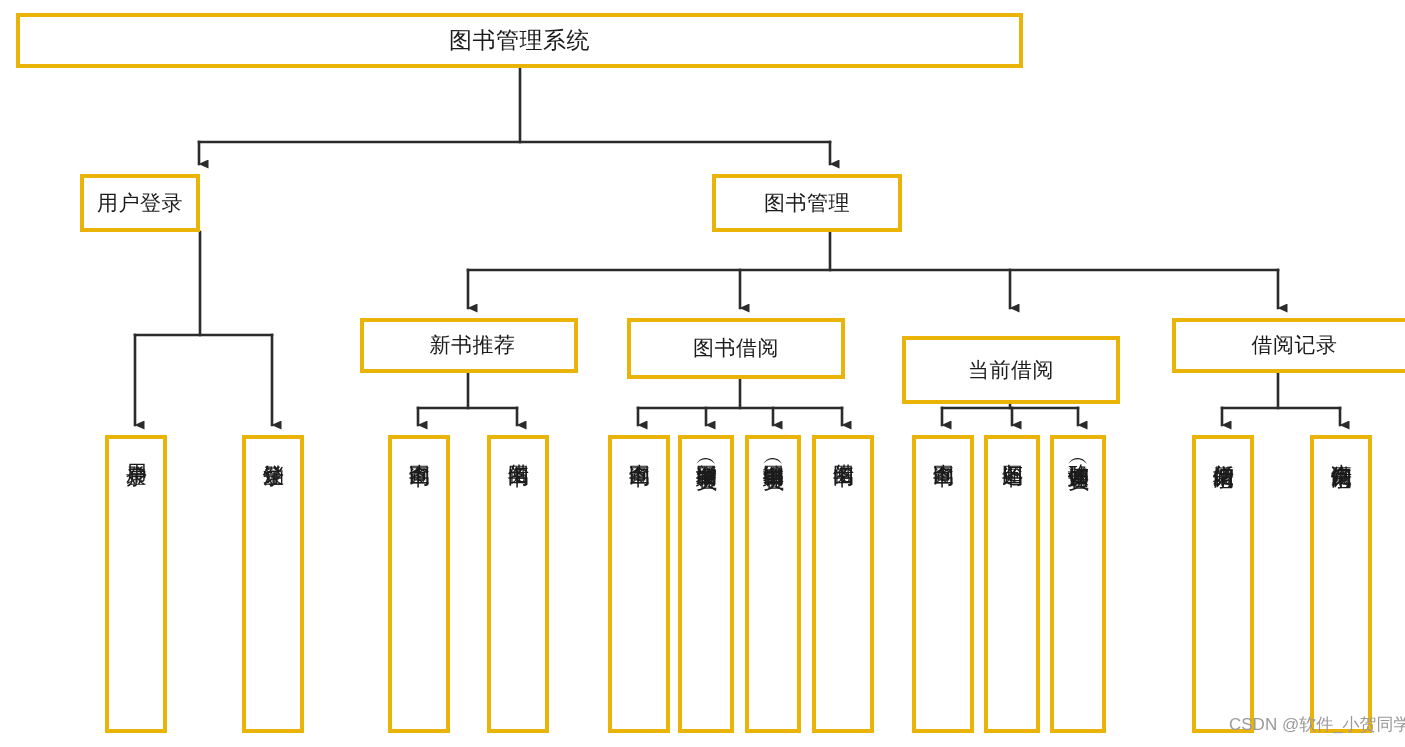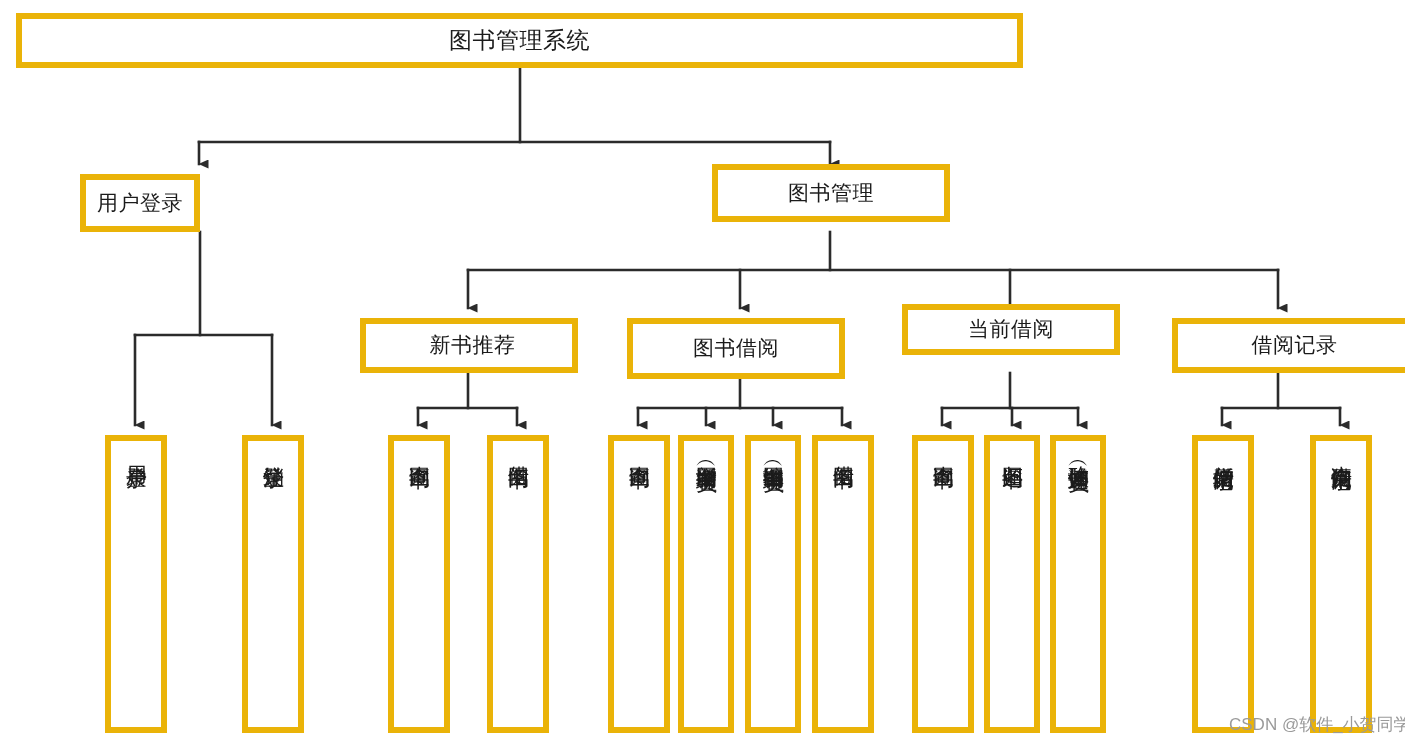--- a/index.html
+++ b/index.html
@@ -20,21 +20,21 @@
   svg.layer {
     position: absolute;
     top: 0;
     left: 0;
     width: 1405px;
     height: 747px;
   }
   .node-box {
     position: absolute;
     box-sizing: border-box;
-    border: 6px solid #eab308;
+    border: 4px solid #eab308;
     background: #ffffff;
     display: flex;
     align-items: center;
     justify-content: center;
     overflow: hidden;
   }
   .node-label {
     font-size: 21px;
     color: #1b1b1b;
     line-height: 1.15;
@@ -110,30 +110,30 @@
       </g>
   </svg>
 
   <div id="nodes">
       <div class="node-box" style="left: 16px; top: 13px; width: 1007px; height: 55px;">
         <span class="node-label" style="font-size: 23px;">图书管理系统</span>
       </div>
       <div class="node-box" style="left: 80px; top: 174px; width: 120px; height: 58px;">
         <span class="node-label">用户登录</span>
       </div>
-      <div class="node-box" style="left: 712px; top: 164px; width: 238px; height: 58px;">
+      <div class="node-box" style="left: 712px; top: 174px; width: 190px; height: 58px;">
         <span class="node-label">图书管理</span>
       </div>
       <div class="node-box" style="left: 360px; top: 318px; width: 218px; height: 55px; padding-left: 7px;">
         <span class="node-label">新书推荐</span>
       </div>
       <div class="node-box" style="left: 627px; top: 318px; width: 218px; height: 61px;">
         <span class="node-label">图书借阅</span>
       </div>
-      <div class="node-box" style="left: 902px; top: 304px; width: 218px; height: 51px;">
+      <div class="node-box" style="left: 902px; top: 336px; width: 218px; height: 68px;">
         <span class="node-label">当前借阅</span>
       </div>
       <div class="node-box" style="left: 1172px; top: 318px; width: 245px; height: 55px;">
         <span class="node-label">借阅记录</span>
       </div>
       <div class="node-box vertical" style="left: 105px; top: 435px; width: 62px; height: 298px;">
         <span class="node-label">用户登录</span>
       </div>
       <div class="node-box vertical" style="left: 242px; top: 435px; width: 62px; height: 298px;">
         <span class="node-label">注销登录</span>

